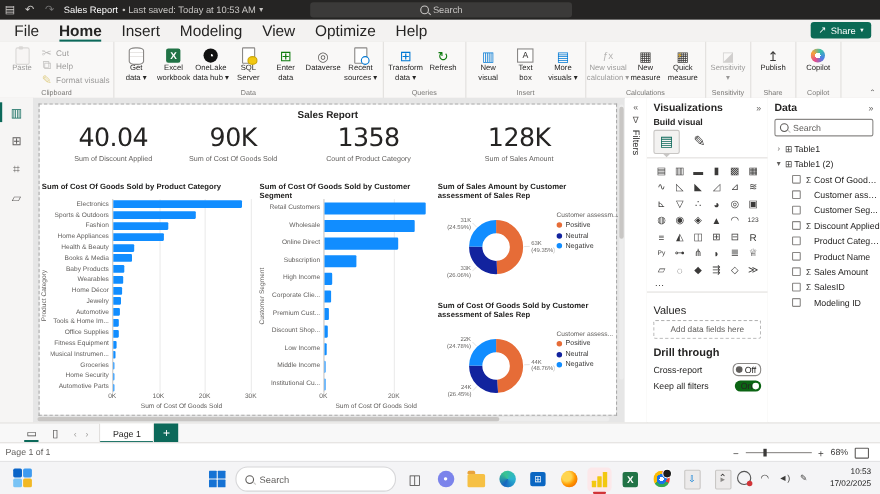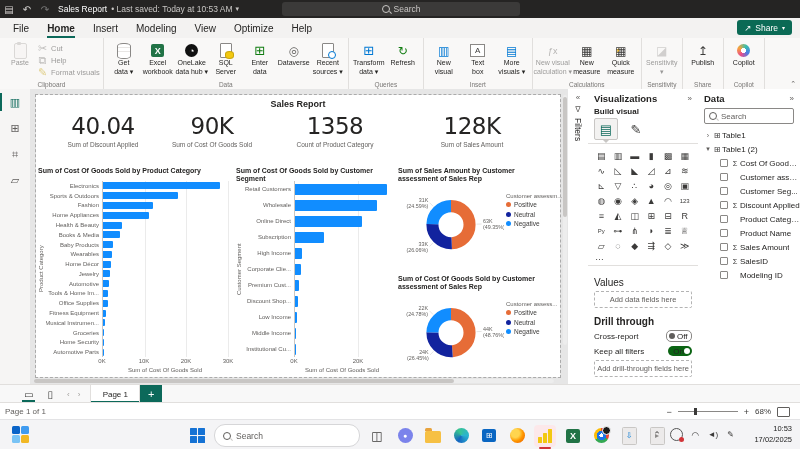--- a/index.html
+++ b/index.html
@@ -15,21 +15,21 @@
   .lens{width:6px;height:6px;border:1px solid #c8c6c4;border-radius:50%;position:relative;display:inline-block;}
   .lens::after{content:"";position:absolute;width:3px;height:1px;background:#c8c6c4;transform:rotate(45deg);right:-3px;bottom:-1px;}
   .tb-right{position:absolute;right:0;top:0;height:18px;display:flex;align-items:center;}
   .signin{color:#fff;font-size:8.5px;margin-right:6px;}
   .avatar{width:11px;height:11px;border:1px solid #fff;border-radius:50%;margin-right:14px;position:relative;}
   .avatar::after{content:"";position:absolute;left:2.5px;top:1.5px;width:4px;height:4px;border:1px solid #fff;border-radius:50%;}
   .winbtn{width:26px;height:18px;display:flex;align-items:center;justify-content:center;color:#d2d0ce;font-size:9px;}
   .winbtn.close{background:#c42b1c;color:#fff;}
   
   .menubar{position:absolute;left:0;top:18px;width:800px;height:20px;background:#f3f2f1;display:flex;align-items:center;border-bottom:1px solid #e1dfdd;}
-  .menu-item{font-size:10px;color:#252423;padding:0 9px;height:100%;display:flex;align-items:center;position:relative;}
+  .menu-item{font-size:14px;color:#252423;padding:0 9px;height:100%;display:flex;align-items:center;position:relative;}
   .menu-item.active{font-weight:bold;}
   .menu-item.active::after{content:"";position:absolute;left:9px;right:9px;bottom:0;height:2px;background:#0c695a;}
   .share-btn{position:absolute;right:8px;top:2px;height:15px;background:#0b6a55;color:#fff;border-radius:3px;font-size:8.5px;display:flex;align-items:center;padding:0 7px;gap:4px;}
   
   .ribbon{position:absolute;left:0;top:38px;width:800px;height:51px;background:#f9f8f7;border-bottom:1px solid #d1cfcd;display:flex;}
   .rb-group{position:relative;border-right:1px solid #e1dfdd;padding:2px 3px 11px 3px;flex:none;}
   .rb-items{display:flex;align-items:flex-start;height:38px;}
   .rb-name{position:absolute;left:0;right:0;bottom:1px;text-align:center;font-size:6.5px;color:#797775;white-space:nowrap;}
   .rb-btn{width:34px;display:flex;flex-direction:column;align-items:center;padding-top:2px;flex:none;}
   .rb-btn .ric{height:17px;display:flex;align-items:center;justify-content:center;}
@@ -756,21 +756,20 @@
               <span class="pt">Off</span>
             </span>
         </div>
         <div class="drill-row">
           <span>Keep all filters</span>
           <span class="pill on">
               <span class="dot"></span>
               <span class="pt">On</span>
             </span>
         </div>
-        <div class="dashed-box">Add drill-through fields here</div>
       </div>
     </div>
 
     <div class="datapanel">
       <div class="panel-head">
         <span class="panel-title">Data</span>
         <span class="panel-collapse">»</span>
       </div>
       <div class="search-box">
         <span class="lens" style="border-color:#605e5c;"></span>

